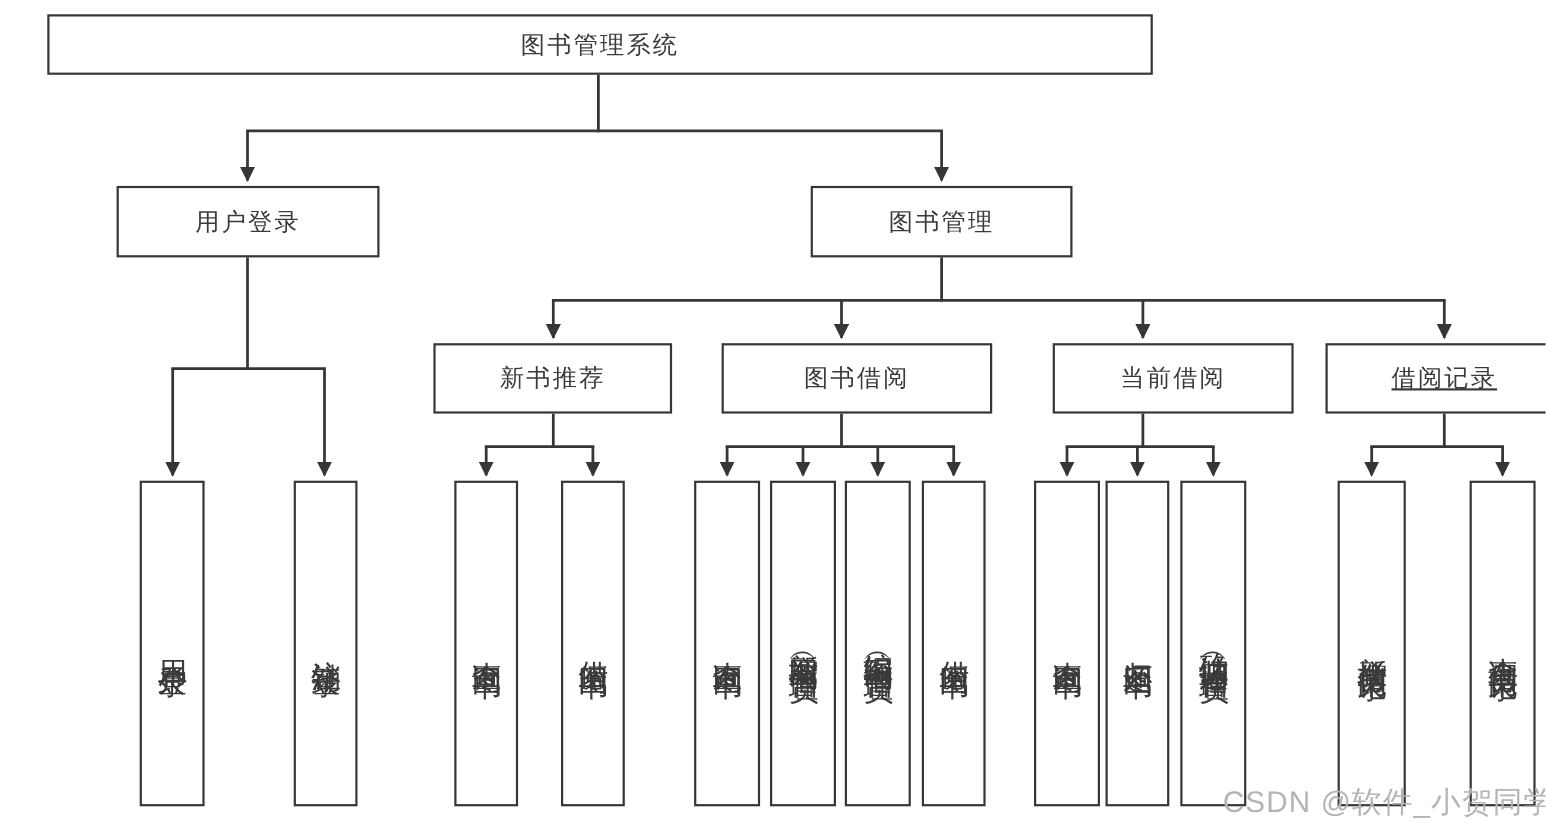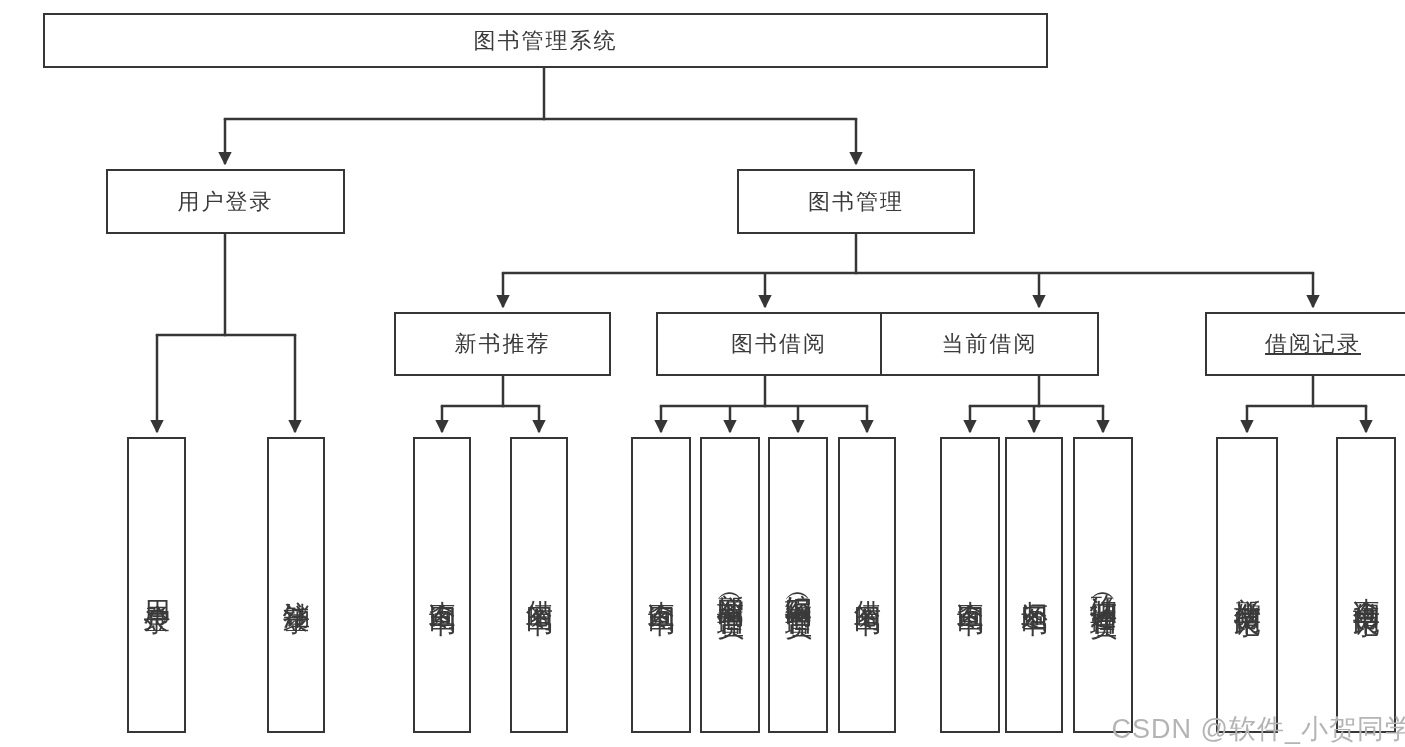--- a/index.html
+++ b/index.html
@@ -129,21 +129,21 @@
   <div class="node" style="left:371px; top:312px; width:217px; height:64px;">
     <span class="hlabel">新书推荐</span>
   </div>
 
   <div class="node" style="left:714px; top:169px; width:238px; height:65px;">
     <span class="hlabel">图书管理</span>
   </div>
   <div class="node" style="left:633px; top:312px; width:246px; height:64px;">
     <span class="hlabel">图书借阅</span>
   </div>
-  <div class="node" style="left:857px; top:312px; width:219px; height:64px;">
+  <div class="node" style="left:934px; top:312px; width:219px; height:64px;">
     <span class="hlabel">当前借阅</span>
   </div>
   <div class="node" style="left:1182px; top:312px; width:216px; height:64px;text-decoration:underline;">
     <span class="hlabel">借阅记录</span>
   </div>
 
   <div class="leaf" style="left:104px; width:59px;">
     <span class="vtext">用户登录</span>
   </div>
   <div class="leaf" style="left:244px; width:58px;">

